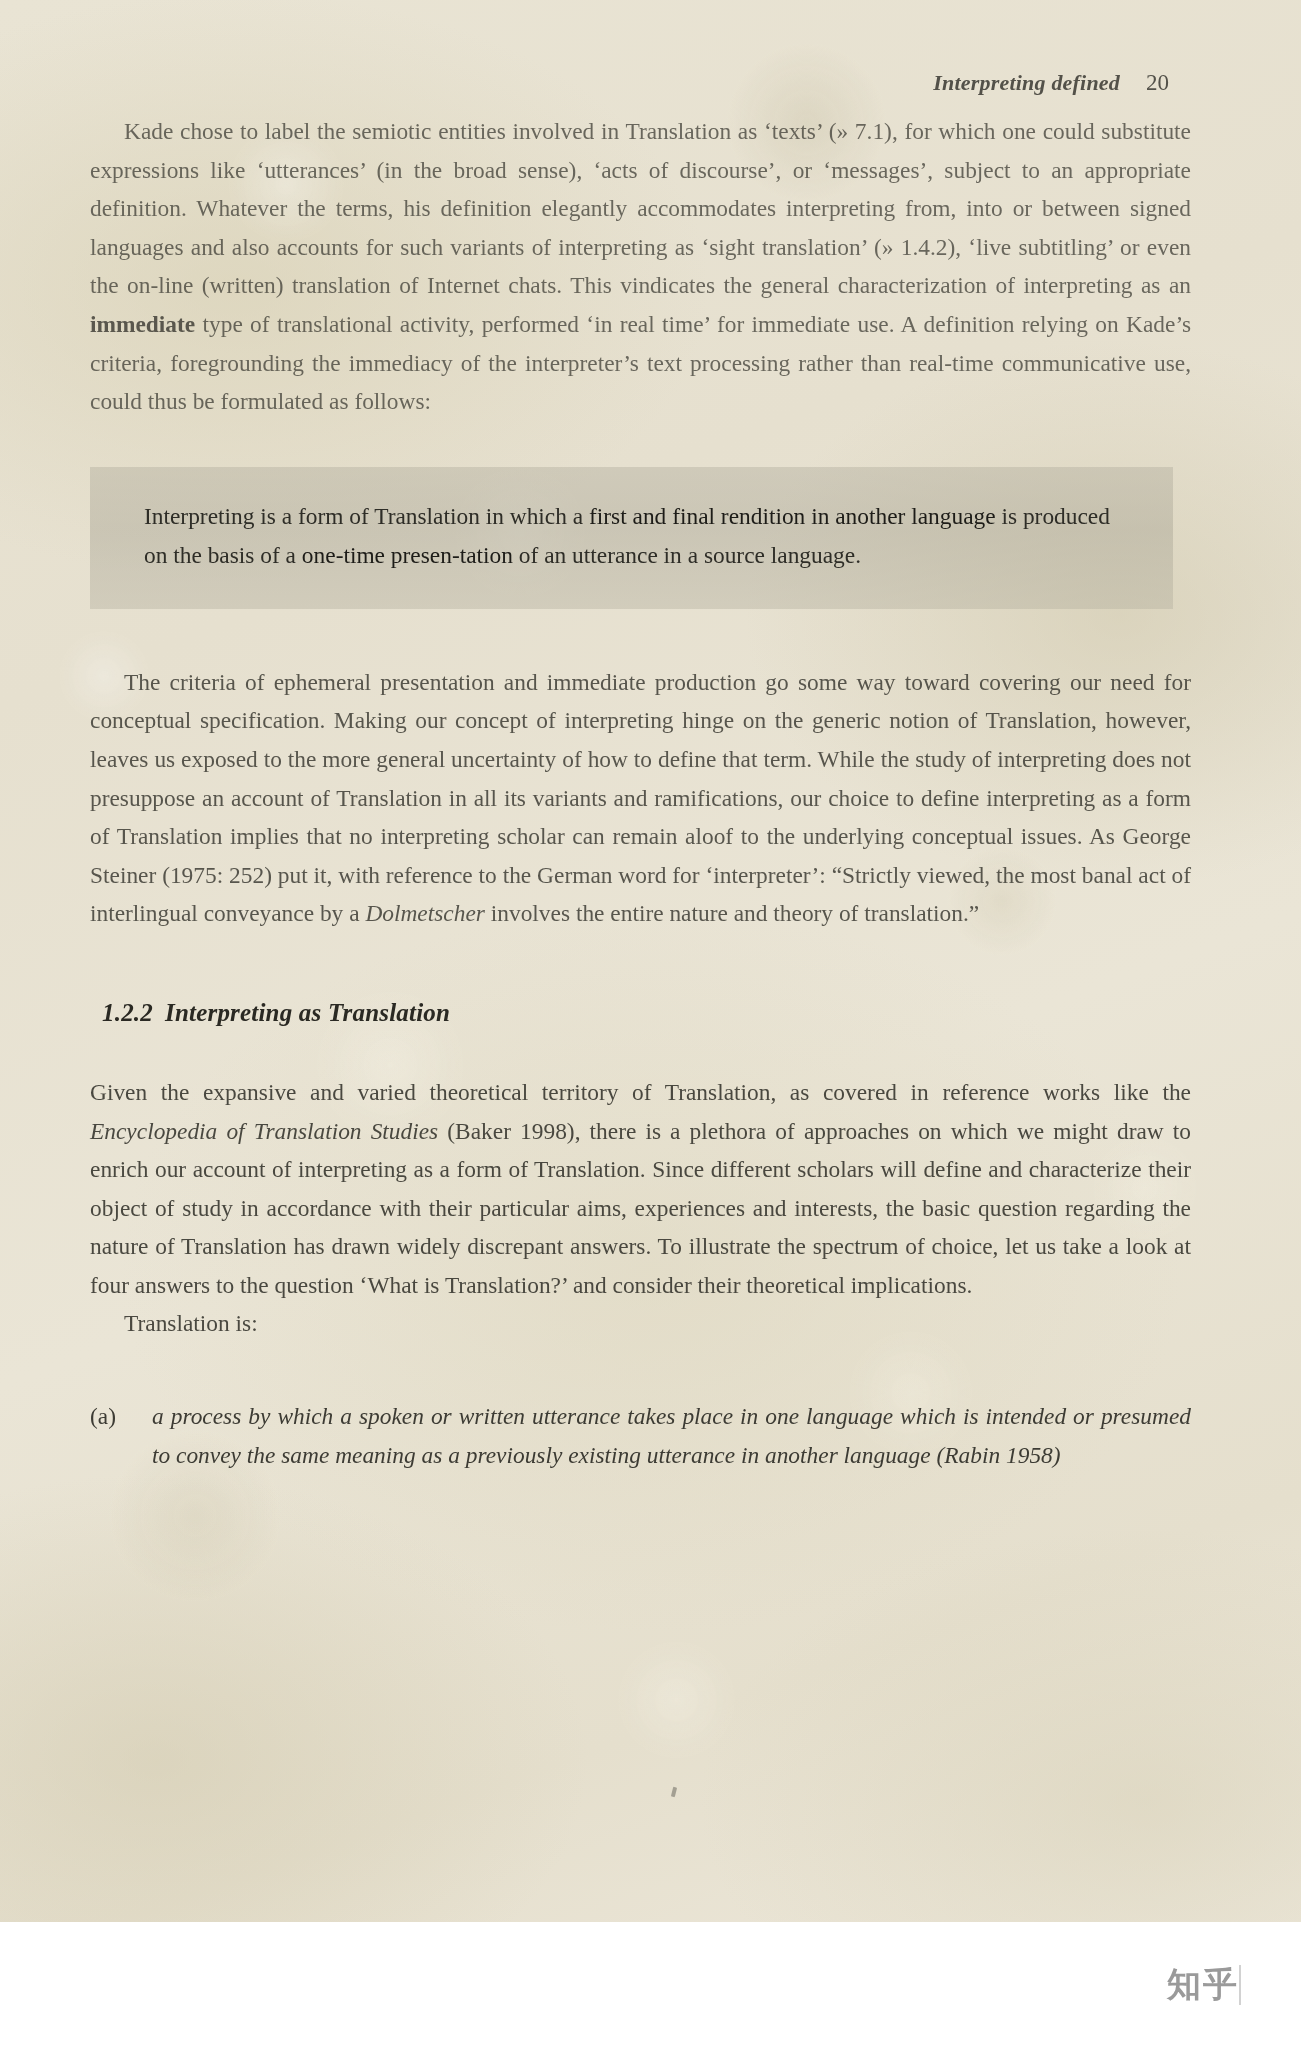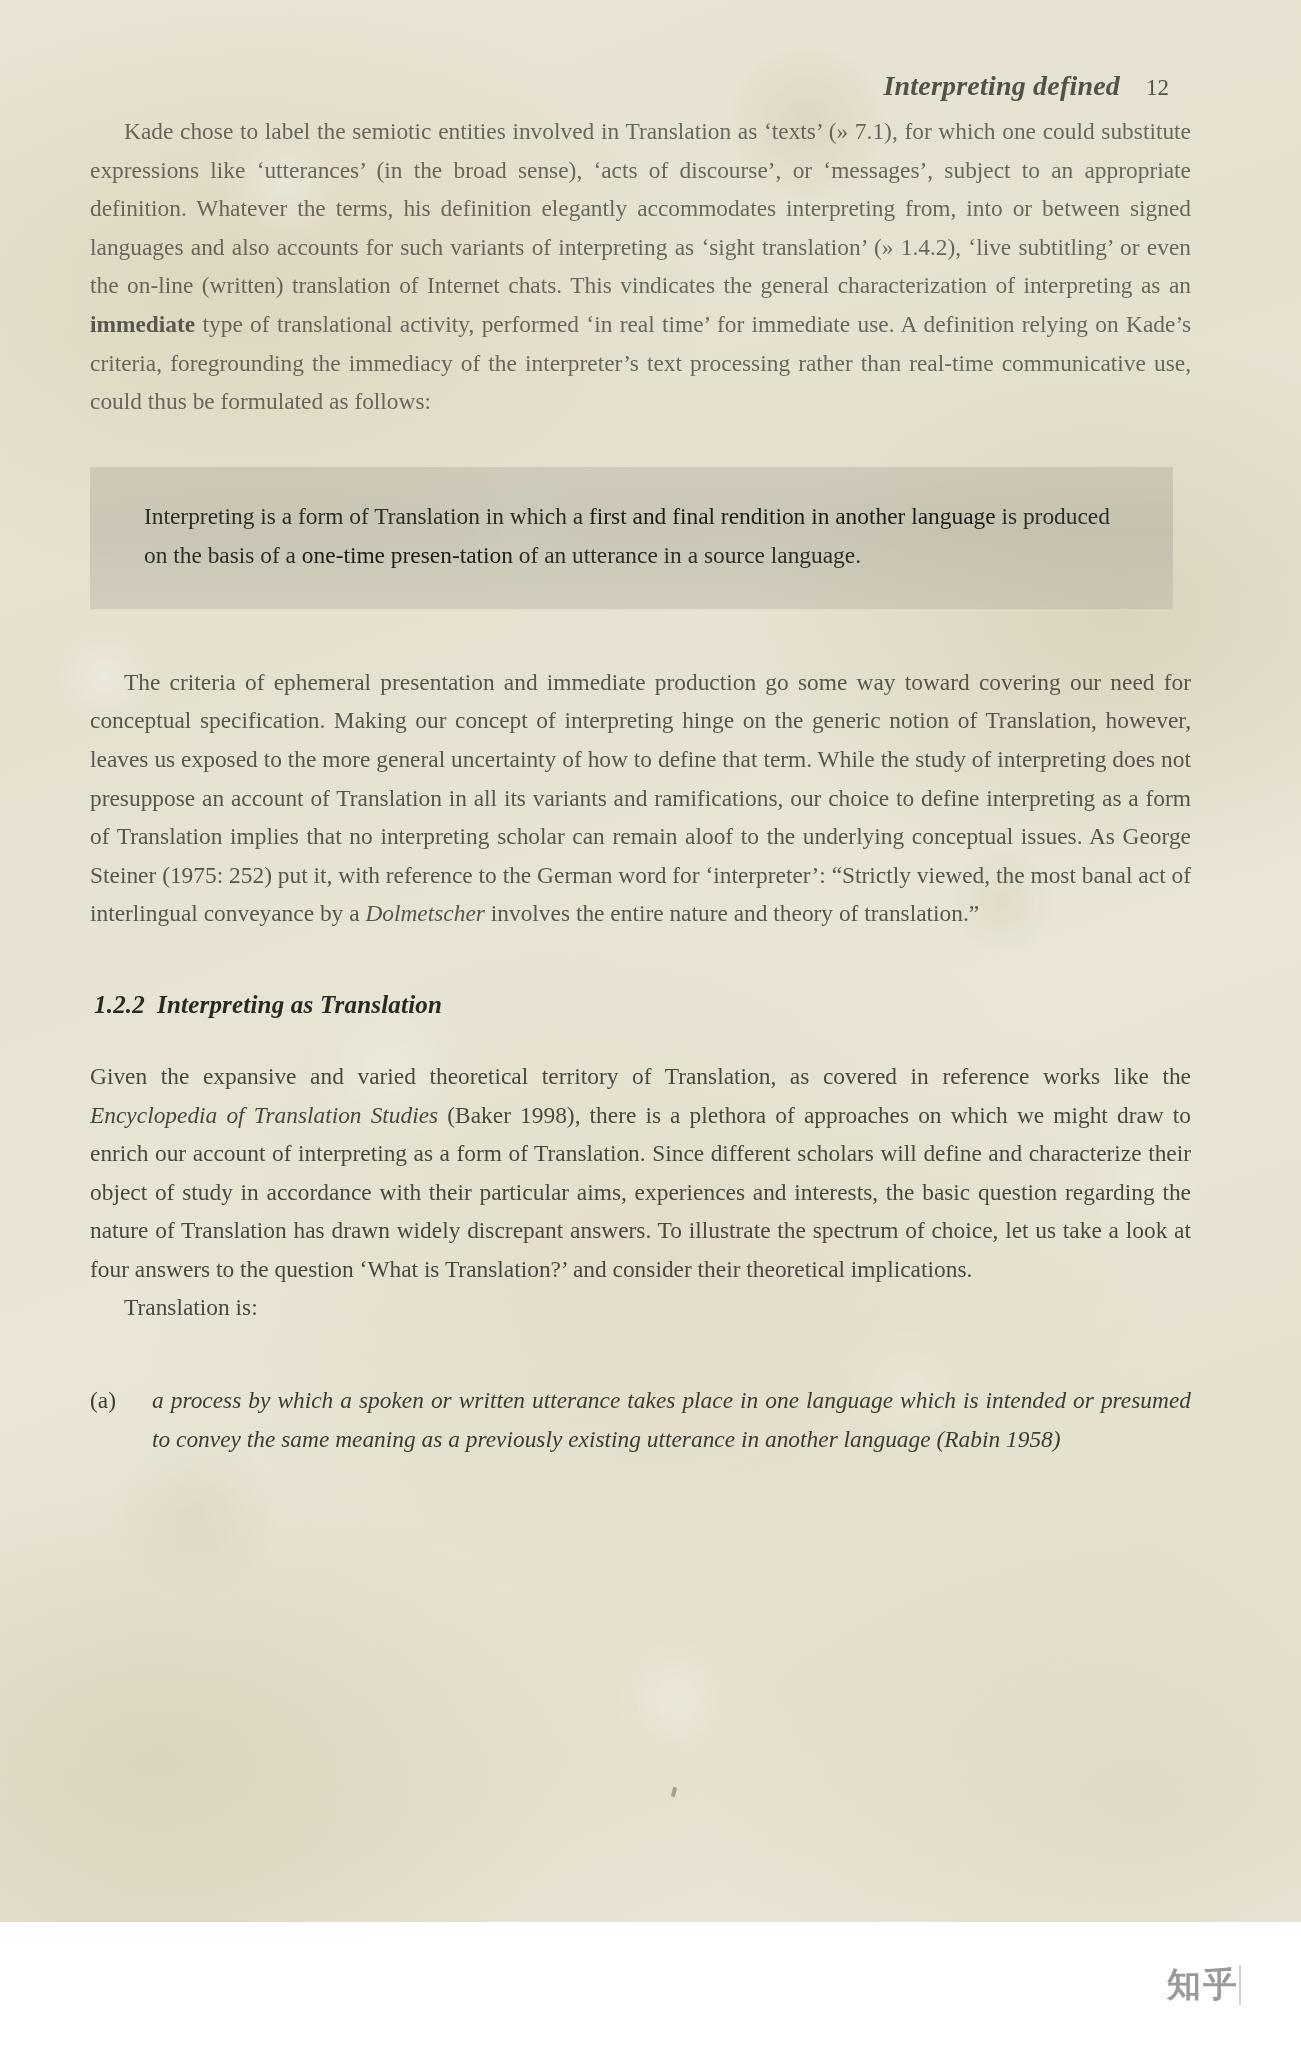--- a/index.html
+++ b/index.html
@@ -56,21 +56,21 @@
     top: 70px;
     right: 132px;
     display: flex;
     align-items: baseline;
     gap: 26px;
     opacity: 0.82;
   }
   .running-head .rh-title {
     font-style: italic;
     font-weight: bold;
-    font-size: 28px;
+    font-size: 22px;
     letter-spacing: 0.2px;
     color: #33322c;
   }
   .running-head .rh-page {
     font-size: 23px;
     color: #33322c;
   }
 
   
   .col {
@@ -110,21 +110,21 @@
     padding-left: 14px;
     font-size: 23.4px;
     line-height: 39px;
     color: #2e2d27;
     text-align: left;
   }
   .definition b { font-weight: normal; color: #1d1c18; }
 
   
   h2.section {
-    margin: 4px;
+    margin: 12px;
     font-size: 25px;
     font-style: italic;
     font-weight: bold;
     color: #2a2923;
     letter-spacing: 0.2px;
   }
   h2.section .num { margin-right: 12px; }
 
   
   .list-item {
@@ -194,21 +194,21 @@
   }
 </style>
 </head>
 <body>
 
 <div class="page">
   <div class="sheet">
 
     <div class="running-head">
       <span class="rh-title">Interpreting defined</span>
-      <span class="rh-page">12</span>
+      <span class="rh-page">20</span>
     </div>
 
     <div class="col">
 
       <p class="body indent fade-a"><span>Kade chose to label the semiotic entities involved in Translation as ‘texts’ (» 7.1), for which one could substitute expressions like ‘utterances’ (in the broad sense), ‘acts of discourse’, or ‘messages’, subject to an appropriate definition. Whatever the terms, his definition elegantly accommodates interpreting from, into or between signed languages and also accounts for such variants of interpreting as ‘sight translation’ (» 1.4.2), ‘live subtitling’ or even the on-line (written) translation of Internet chats. This vindicates the general characterization of interpreting as an </span><b class="heavy">immediate</b><span> type of translational activity, performed ‘in real time’ for immediate use. A definition relying on Kade’s criteria, foregrounding the immediacy of the interpreter’s text processing rather than real-time communicative use, could thus be formulated as follows:</span></p>
 
       <div class="definition">
         <p><span>Interpreting is a form of Translation in which a </span><b>first and final rendition in another language</b><span> is produced on the basis of a </span><b>one-time presen-tation</b><span> of an utterance in a source language.</span></p>
       </div>
 

